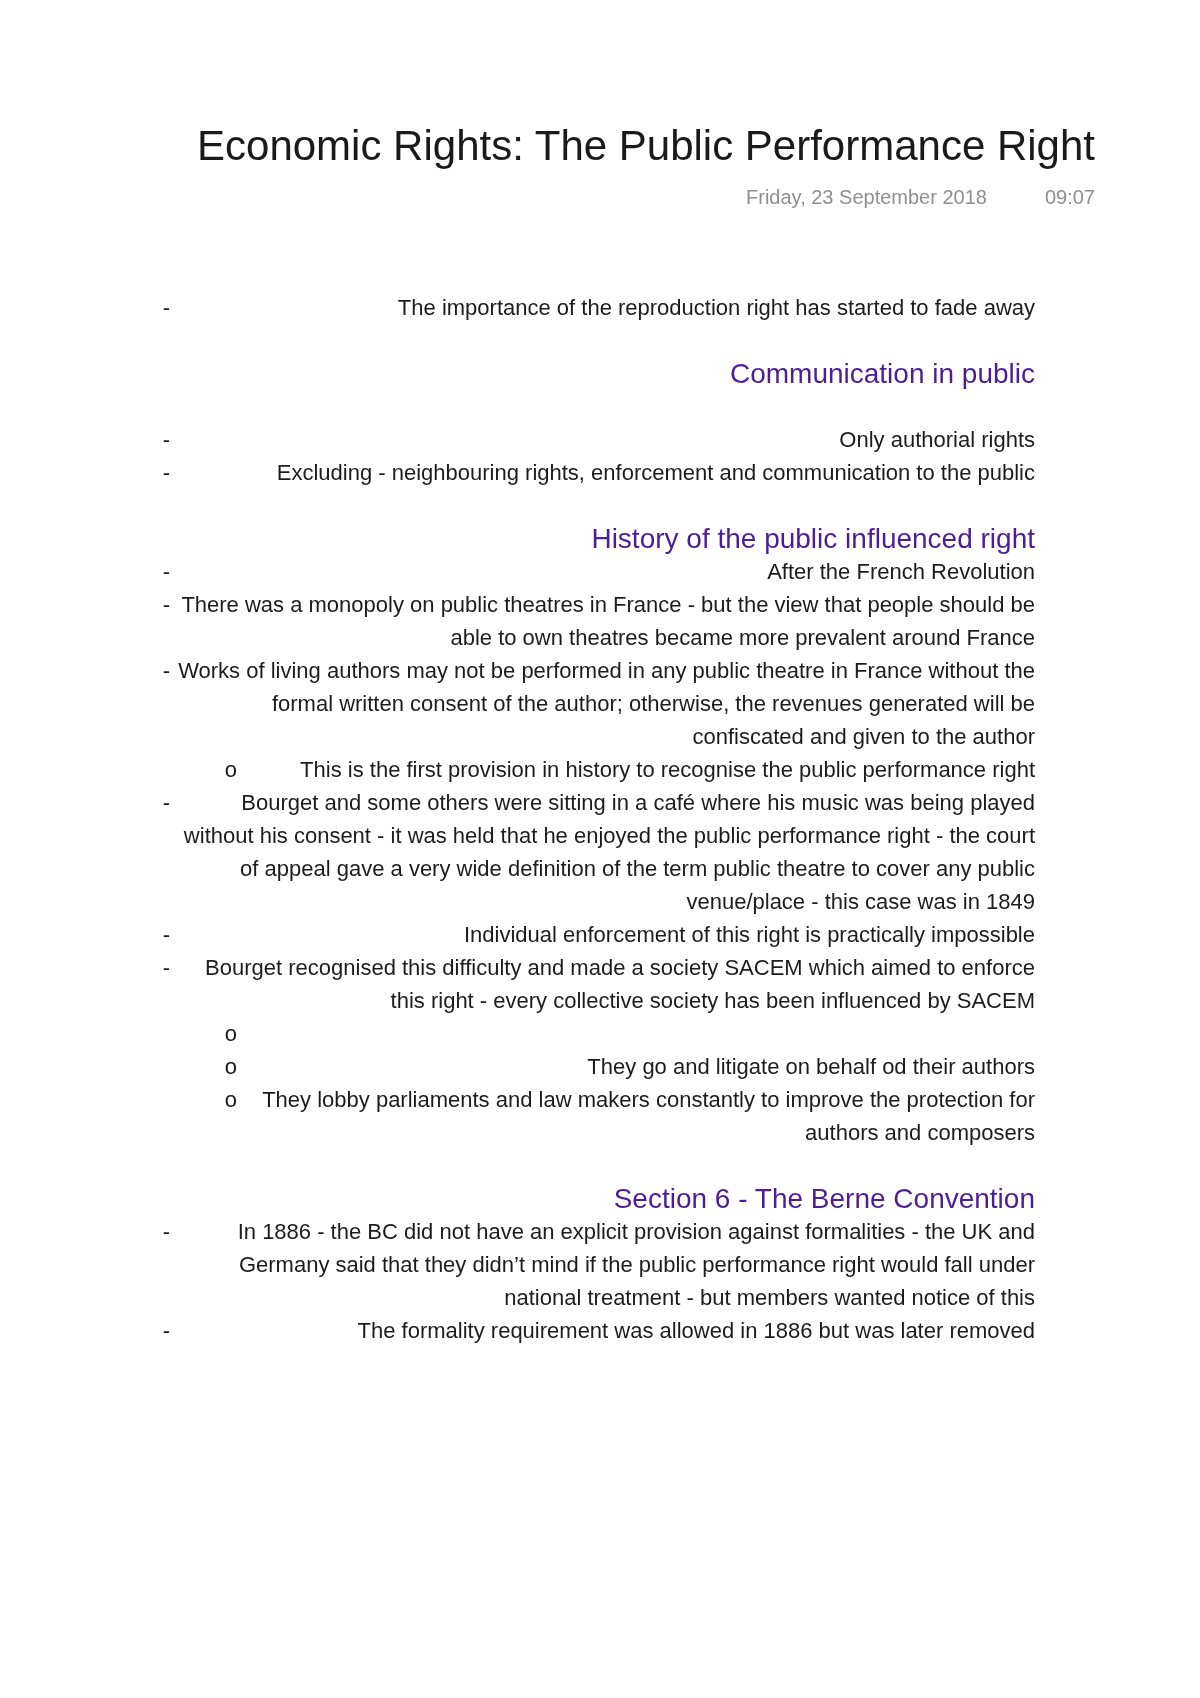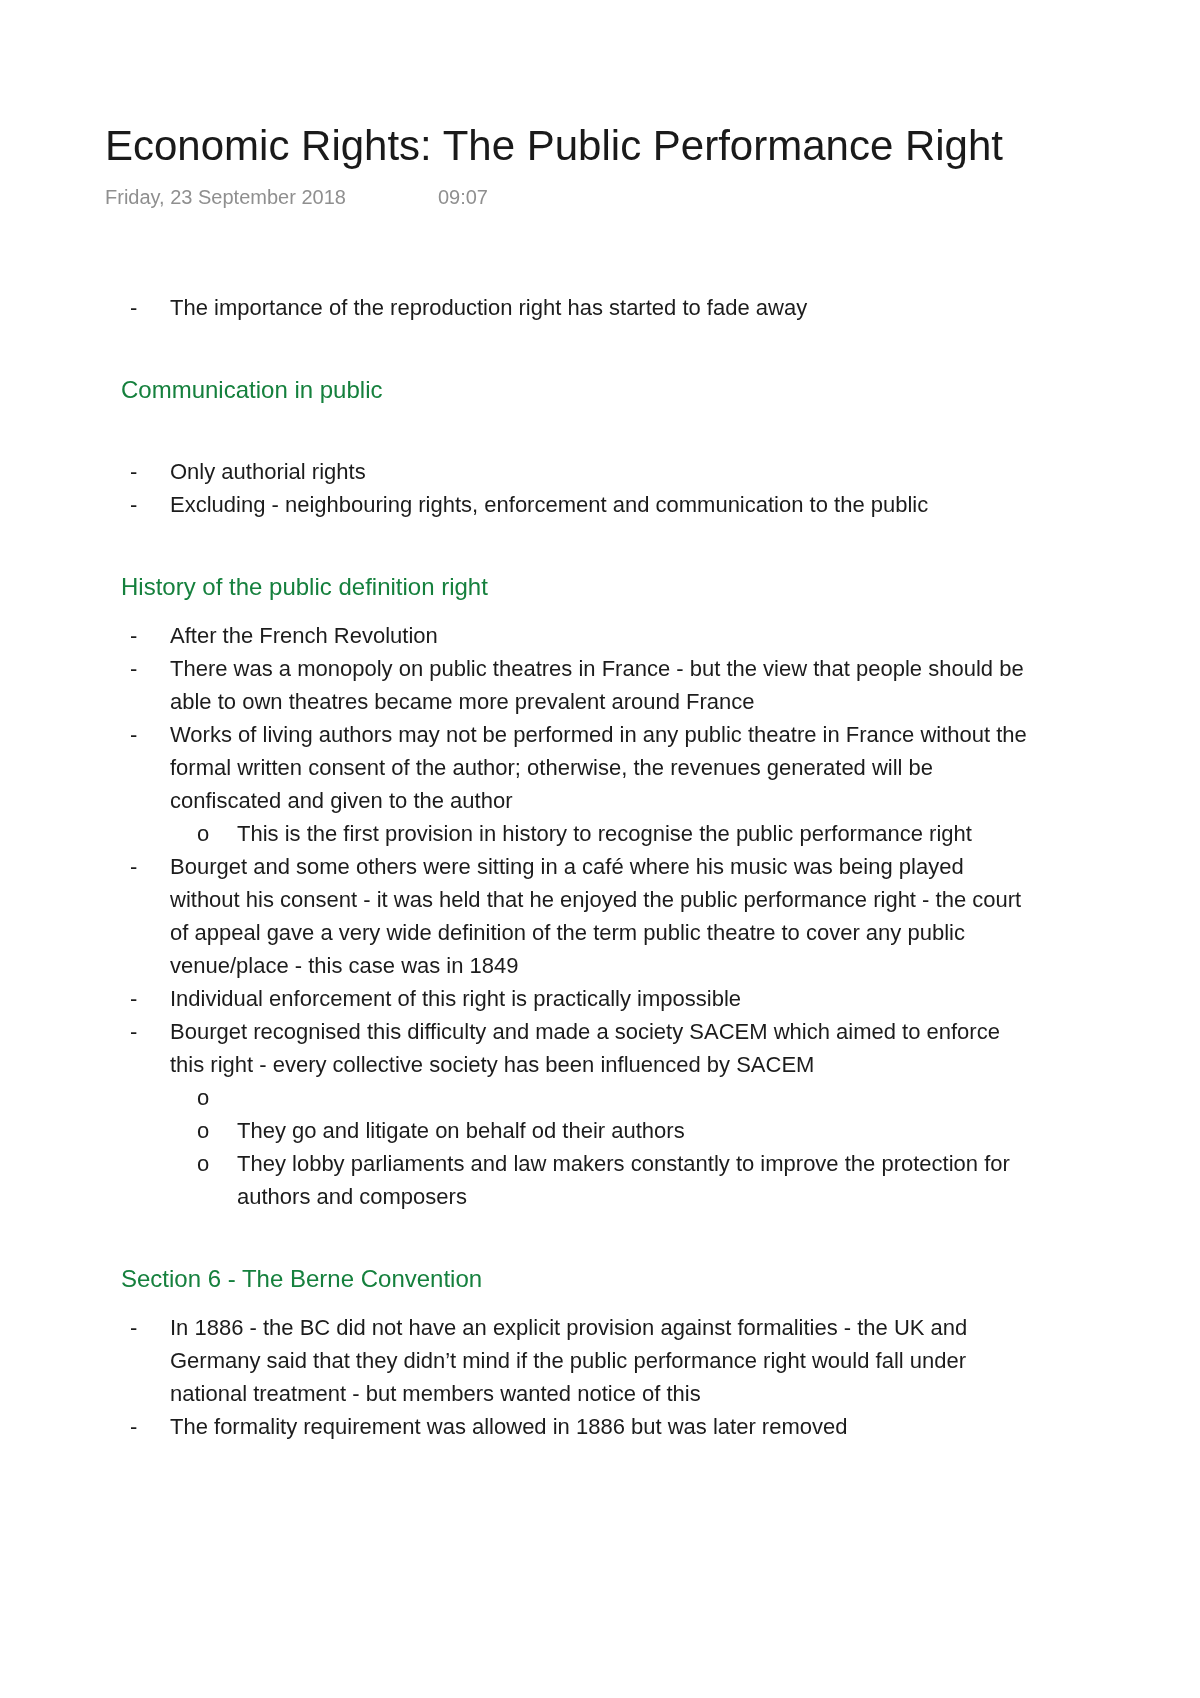--- a/index.html
+++ b/index.html
@@ -14,48 +14,49 @@
     font-family: "Liberation Sans", sans-serif;
     color: #1c1c1c;
   }
   .page {
     box-sizing: border-box;
     width: 1200px;
     height: 1698px;
     padding: 122px 105px 0 105px;
     overflow: hidden;
     background: #ffffff;
+    text-align: right;
   }
   .title {
     margin: 0;
     font-size: 42px;
     font-weight: 400;
     line-height: 1.15;
     color: #1a1a1a;
   }
   .meta {
     margin-top: 16px;
     font-size: 20px;
     color: #8f8f8f;
   }
   .meta .time {
-    margin-left: 92px;
+    margin-left: 58px;
   }
   .note-body {
     margin-top: 82px;
     width: 930px;
     font-size: 22px;
     line-height: 33px;
   }
   .heading {
-    margin: 16px;
-    font-size: 24px;
+    margin: 0;
+    font-size: 28px;
     font-weight: 400;
     line-height: 33px;
-    color: #15803d;
+    color: #4c1d95;
   }
   .spacer {
     height: 33px;
   }
   .li {
     display: flex;
     align-items: flex-start;
   }
   .li .marker {
     flex: 0 0 40px;
@@ -89,21 +90,21 @@
       <div class="spacer"></div>
       <div class="li level1">
         <span class="marker">-</span>
         <span class="text">Only authorial rights</span>
       </div>
       <div class="li level1">
         <span class="marker">-</span>
         <span class="text">Excluding - neighbouring rights, enforcement and communication to the public</span>
       </div>
       <div class="spacer"></div>
-      <div class="heading">History of the public definition right</div>
+      <div class="heading">History of the public influenced right</div>
       <div class="li level1">
         <span class="marker">-</span>
         <span class="text">After the French Revolution</span>
       </div>
       <div class="li level1">
         <span class="marker">-</span>
         <span class="text">There was a monopoly on public theatres in France - but the view that people should be able to own theatres became more prevalent around France</span>
       </div>
       <div class="li level1">
         <span class="marker">-</span>

